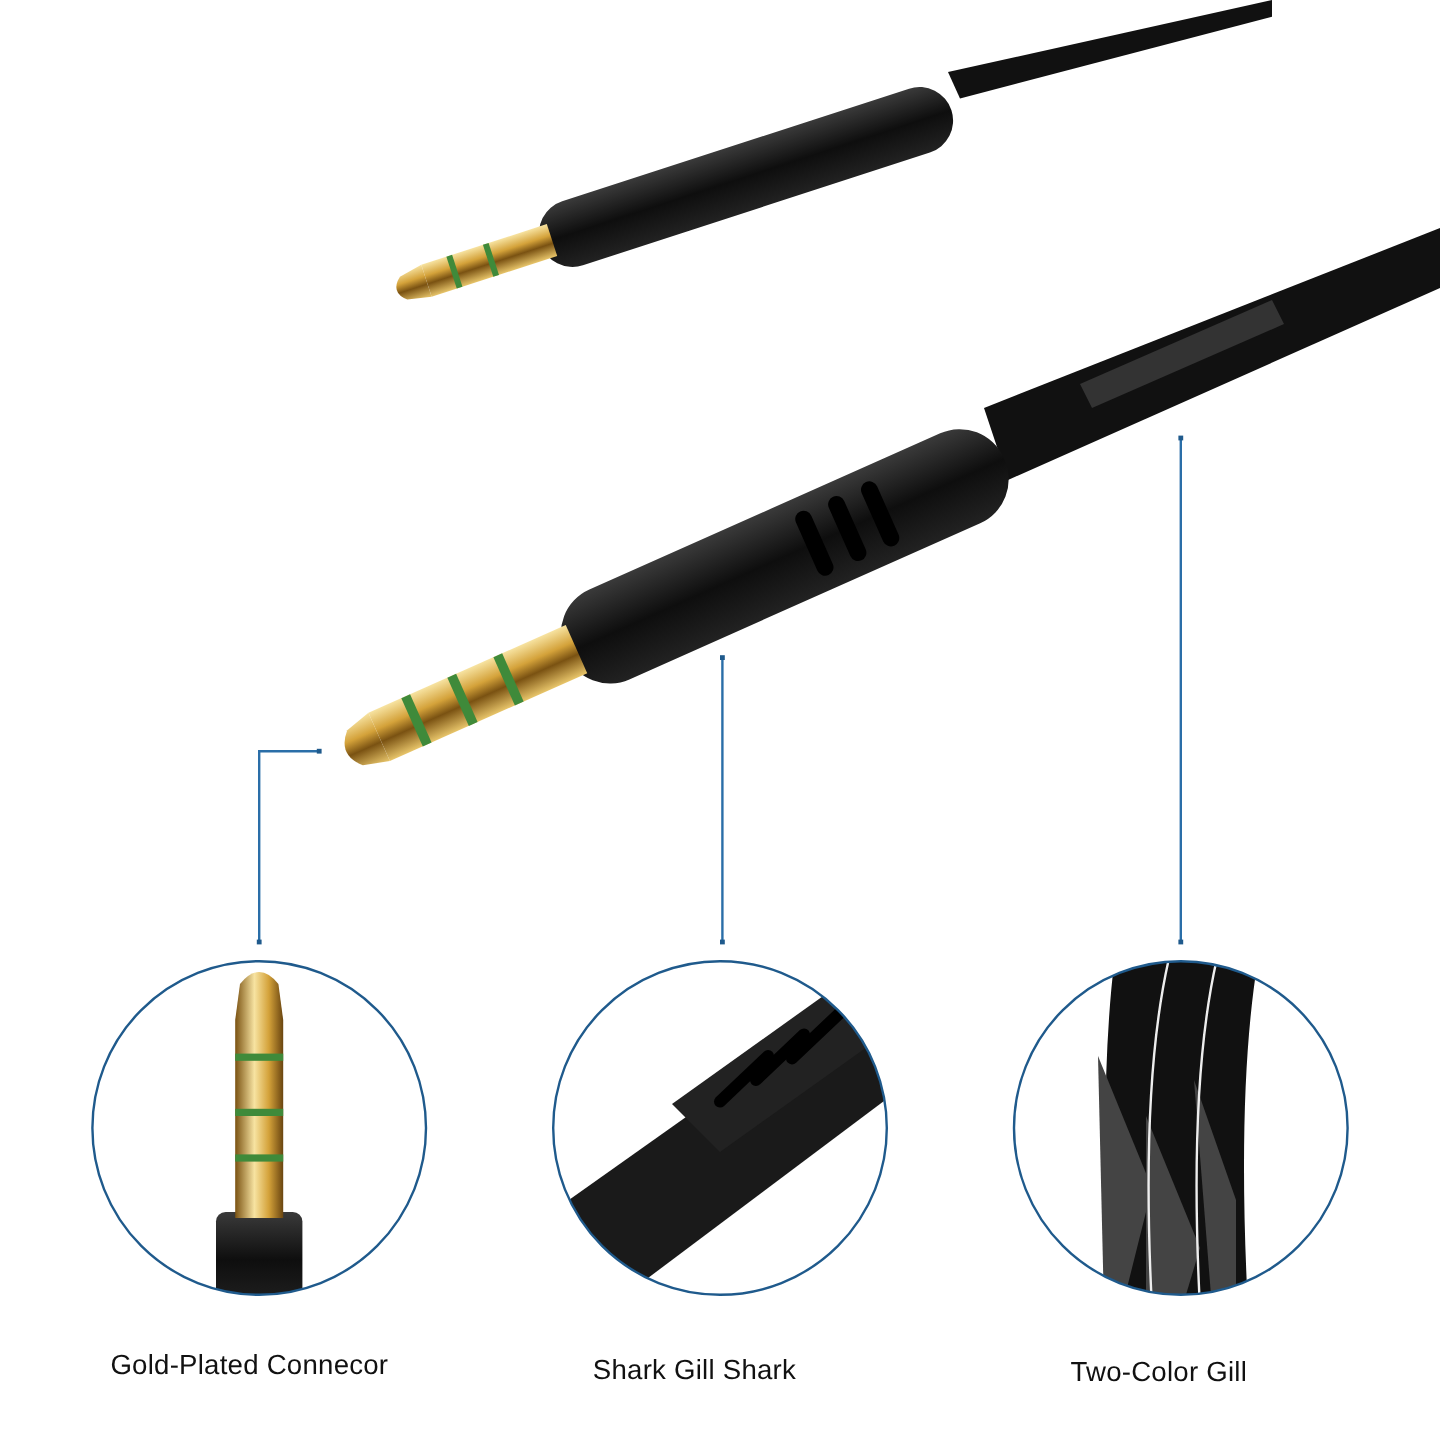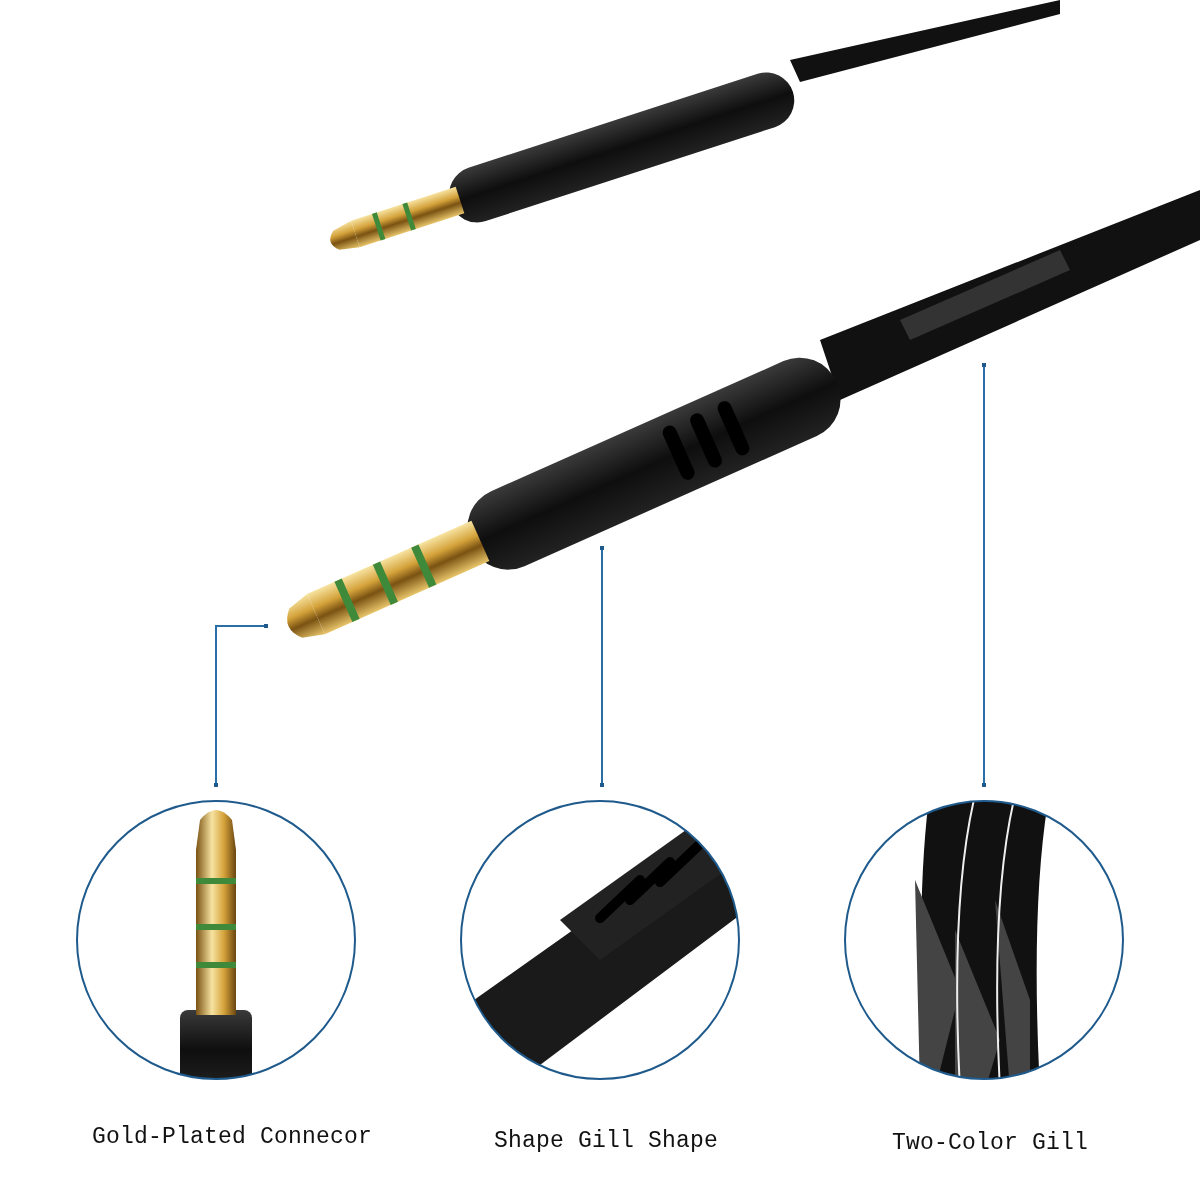--- a/index.html
+++ b/index.html
@@ -1,18 +1,18 @@
 <!DOCTYPE html>
 <html><head>
 <meta charset="utf-8">
 <style>
   html,body{margin:0;padding:0;background:#fff;}
   body{width:1200px;height:1200px;position:relative;overflow:hidden;font-family:"Liberation Sans",sans-serif;}
   svg.scene{position:absolute;left:0;top:0;}
-  .label{position:absolute;font-size:23px;color:#111;white-space:nowrap;letter-spacing:0.2px;font-family:Liberation Mono, monospace;}
+  .label{position:absolute;font-size:23px;color:#111;white-space:nowrap;letter-spacing:0.2px;}
 </style>
 </head>
 <body>
 
 <svg class="scene" width="1200" height="1200" viewBox="0 0 1200 1200">
   <defs>
     <linearGradient id="gold" x1="0" y1="0" x2="0" y2="1">
       <stop offset="0" stop-color="#f7e3a1"></stop>
       <stop offset="0.35" stop-color="#d4a23a"></stop>
       <stop offset="0.6" stop-color="#7a5212"></stop>
@@ -111,14 +111,14 @@
       <path d="M955 930 L1000 1040 L985 1090 L955 1090 Z" fill="#444"></path>
       <path d="M995 900 L1030 1000 L1030 1090 L1010 1090 Z" fill="#444"></path>
       <path d="M975 795 Q950 900 960 1090" stroke="#eee" stroke-width="2" fill="none"></path>
       <path d="M1015 795 Q990 900 1000 1090" stroke="#eee" stroke-width="2" fill="none"></path>
     </g>
     <circle cx="984" cy="940" r="139" fill="none" stroke="#1f5a8c" stroke-width="2"></circle>
   </g>
 </svg>
 
 <div class="label" style="left:92px;top:1124px;">Gold-Plated Connecor</div>
-<div class="label" style="left:494px;top:1128px;">Shape Gill Shape</div>
+<div class="label" style="left:494px;top:1128px;">Shark Gill Shark</div>
 <div class="label" style="left:892px;top:1130px;">Two-Color Gill</div>
 
 </body></html>

